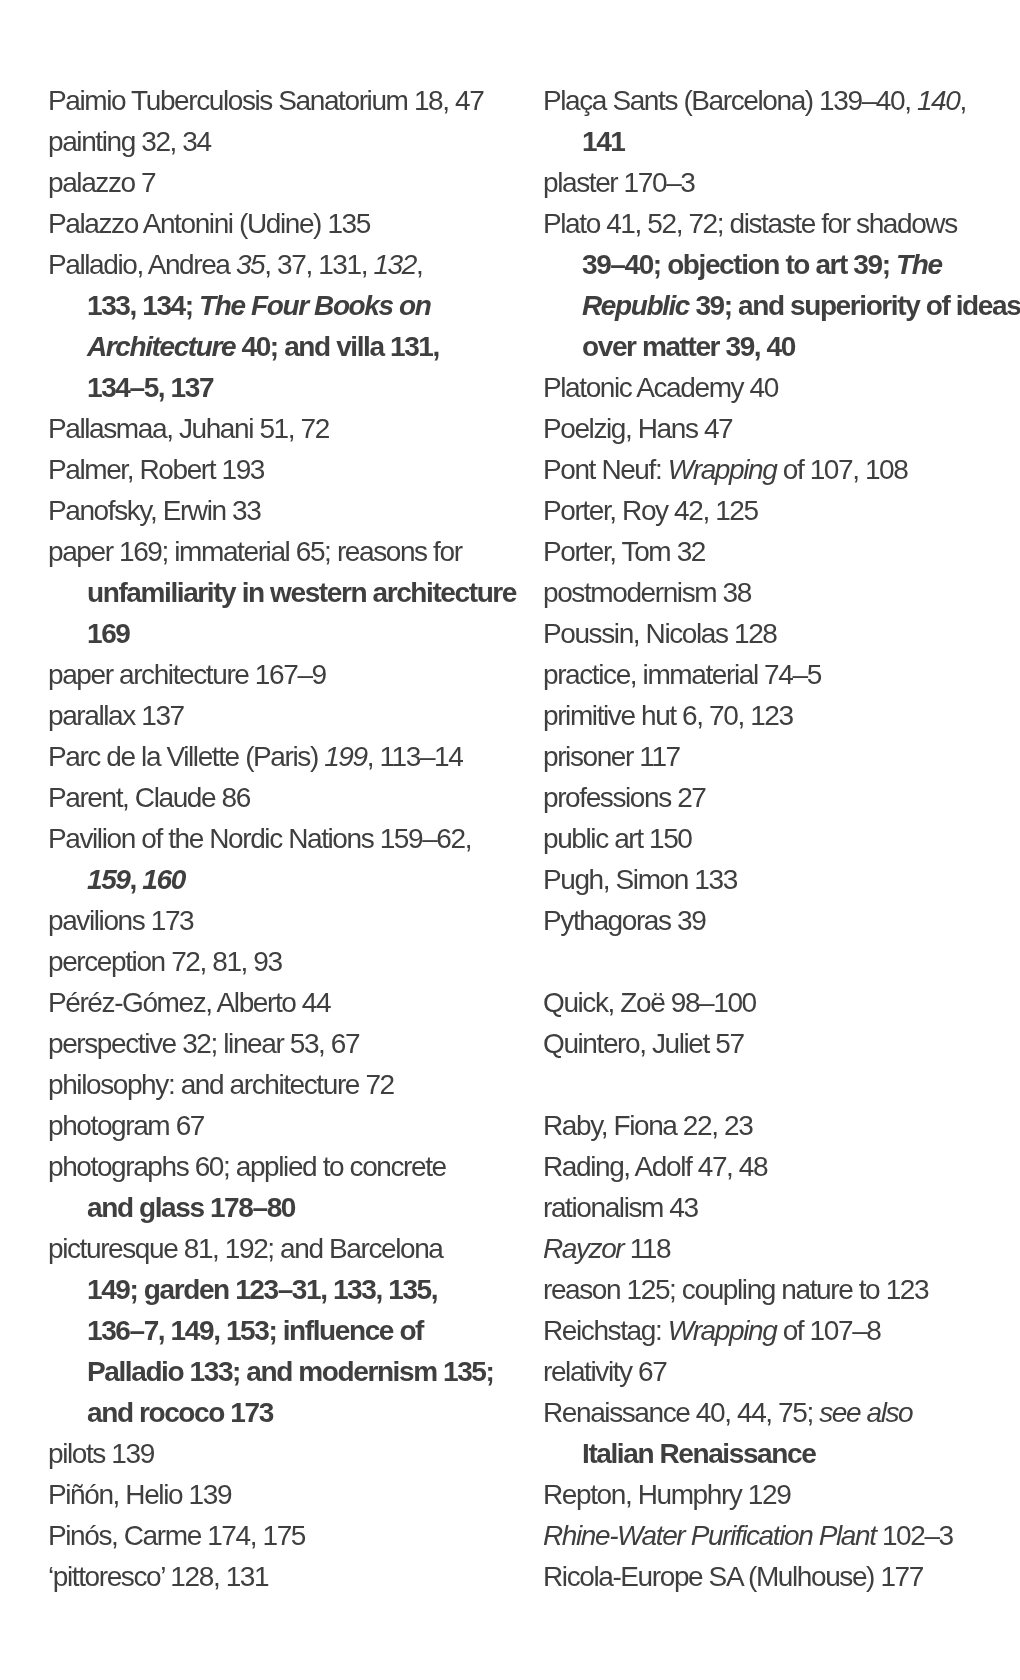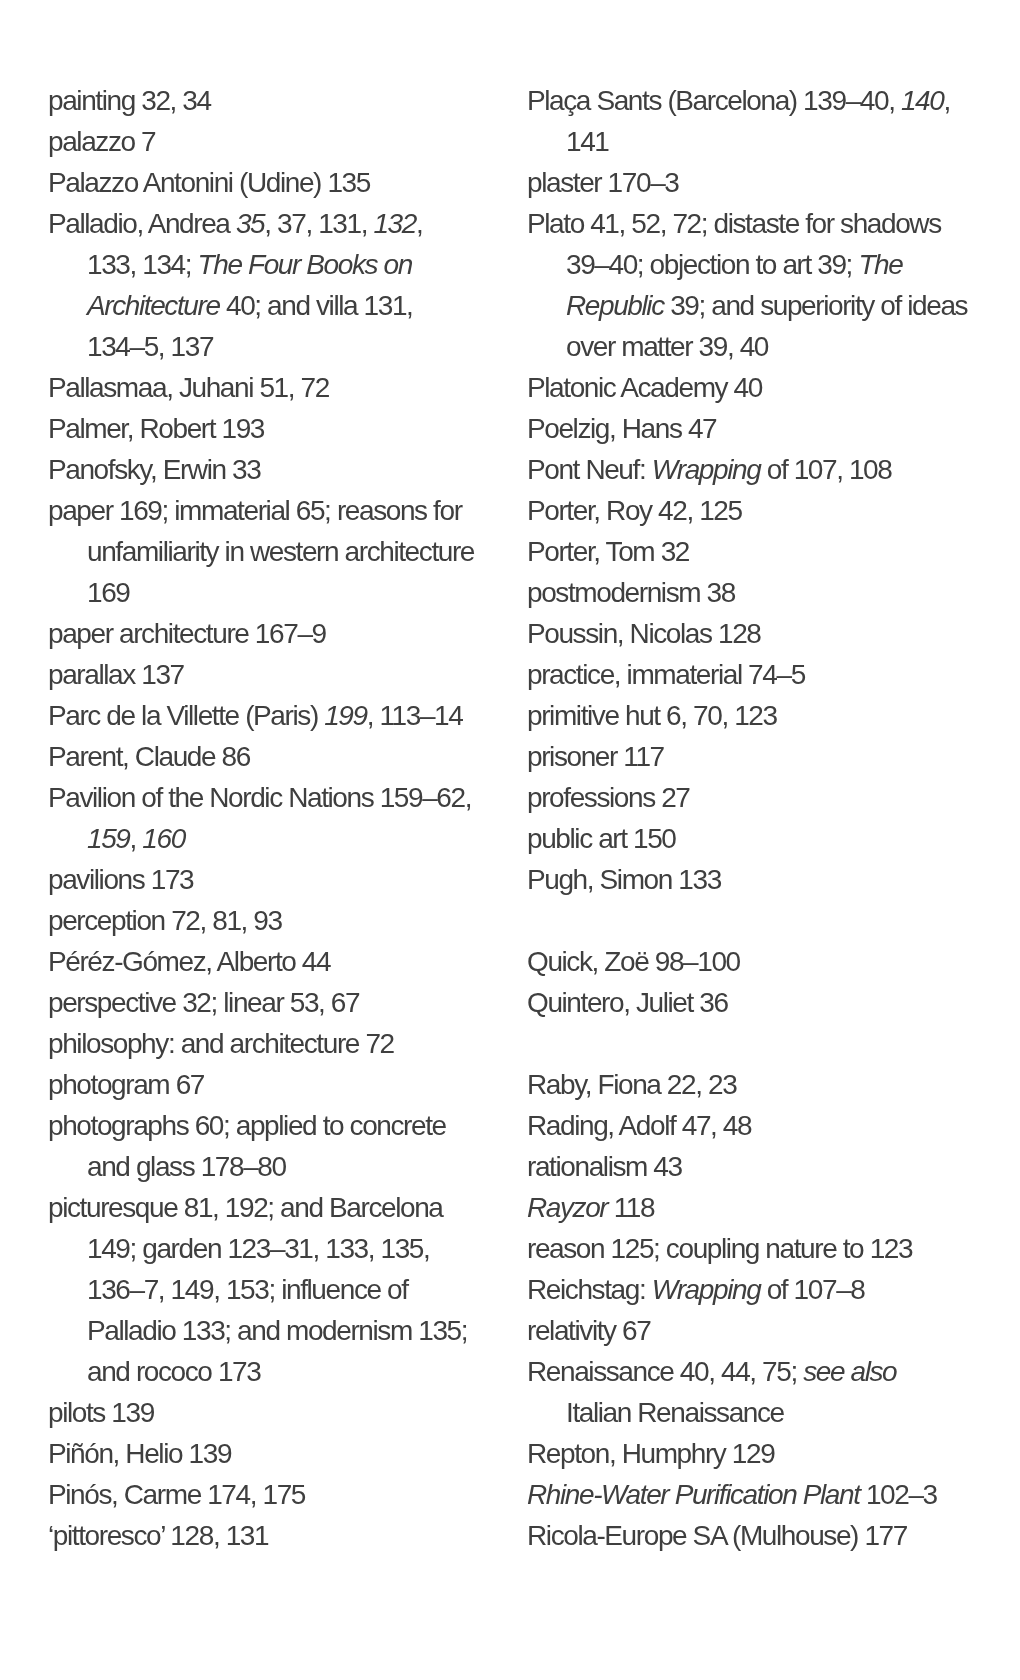--- a/index.html
+++ b/index.html
@@ -20,34 +20,35 @@
   }
   .column {
     position: absolute;
     top: 80px;
     font-size: 28px;
     line-height: 41px;
     letter-spacing: -1.4px;
     font-weight: 400;
   }
   .column-left  { left: 48px;  width: 445px; }
-  .column-right { left: 527px; width: 460px; }
+  .column-right { left: 543px; width: 460px; }
   .line {
     height: 41px;
     white-space: nowrap;
   }
-  .line.indent { padding-left: 39px; }
+  .line.indent { padding-left: 39px; font-weight: bold; }
   .line.blank  { height: 41px; }
   .line i { font-style: italic; }
 </style>
 </head>
 <body style="background: rgb(255, 255, 255); color: rgb(63, 63, 63);">
 
 <div class="page">
   <div class="column column-left">
+      <div class="line">Paimio Tuberculosis Sanatorium 18, 47</div>
       <div class="line">painting 32, 34</div>
       <div class="line">palazzo 7</div>
       <div class="line">Palazzo Antonini (Udine) 135</div>
       <div class="line">Palladio, Andrea <i>35</i>, 37, 131, <i>132</i>,</div>
       <div class="line indent">133, 134; <i>The Four Books on</i></div>
       <div class="line indent"><i>Architecture</i> 40; and villa 131,</div>
       <div class="line indent">134–5, 137</div>
       <div class="line">Pallasmaa, Juhani 51, 72</div>
       <div class="line">Palmer, Robert 193</div>
       <div class="line">Panofsky, Erwin 33</div>
@@ -92,23 +93,24 @@
       <div class="line">Porter, Roy 42, 125</div>
       <div class="line">Porter, Tom 32</div>
       <div class="line">postmodernism 38</div>
       <div class="line">Poussin, Nicolas 128</div>
       <div class="line">practice, immaterial 74–5</div>
       <div class="line">primitive hut 6, 70, 123</div>
       <div class="line">prisoner 117</div>
       <div class="line">professions 27</div>
       <div class="line">public art 150</div>
       <div class="line">Pugh, Simon 133</div>
+      <div class="line">Pythagoras 39</div>
       <div class="line blank"></div>
       <div class="line">Quick, Zoë 98–100</div>
-      <div class="line">Quintero, Juliet 36</div>
+      <div class="line">Quintero, Juliet 57</div>
       <div class="line blank"></div>
       <div class="line">Raby, Fiona 22, 23</div>
       <div class="line">Rading, Adolf 47, 48</div>
       <div class="line">rationalism 43</div>
       <div class="line"><i>Rayzor</i> 118</div>
       <div class="line">reason 125; coupling nature to 123</div>
       <div class="line">Reichstag: <i>Wrapping</i> of 107–8</div>
       <div class="line">relativity 67</div>
       <div class="line">Renaissance 40, 44, 75; <i>see also</i></div>
       <div class="line indent">Italian Renaissance</div>

